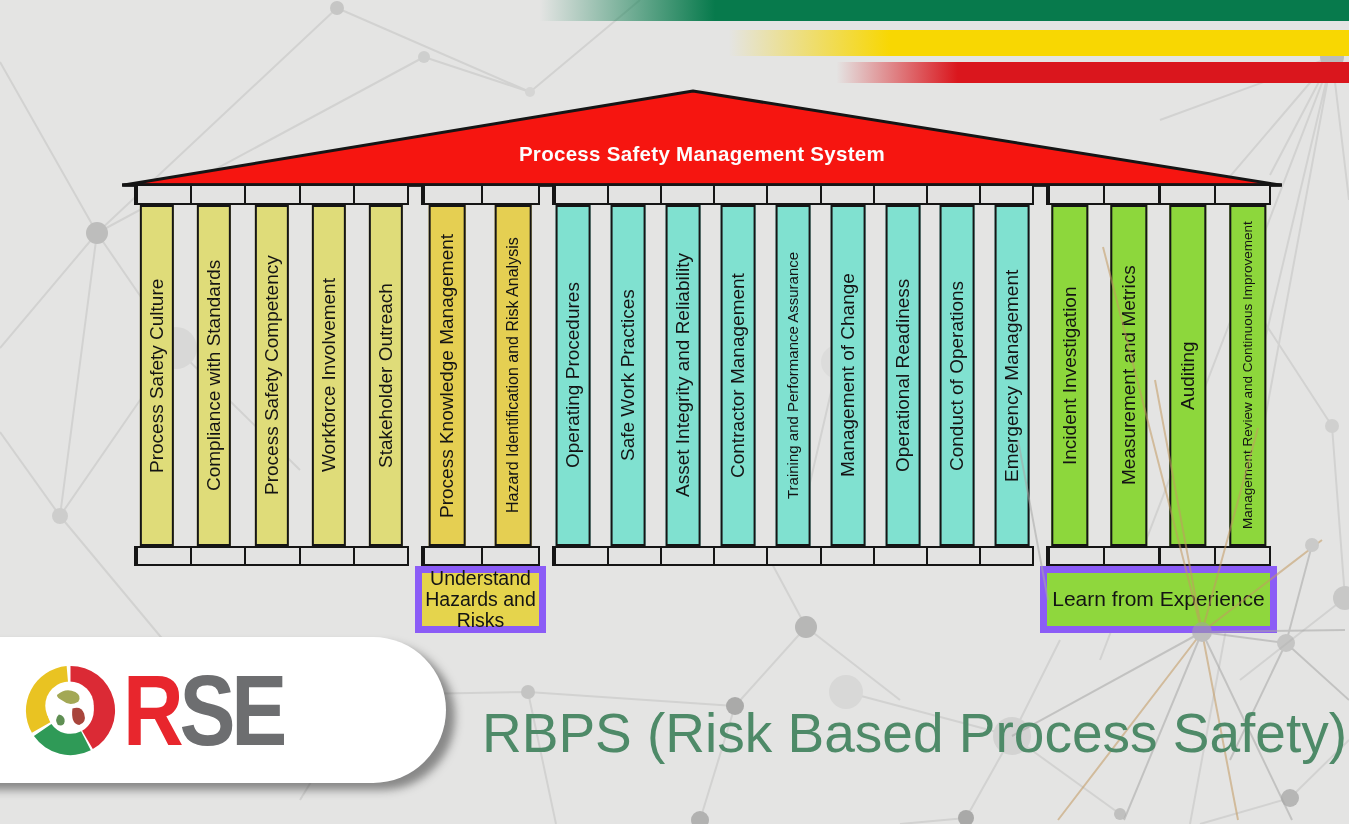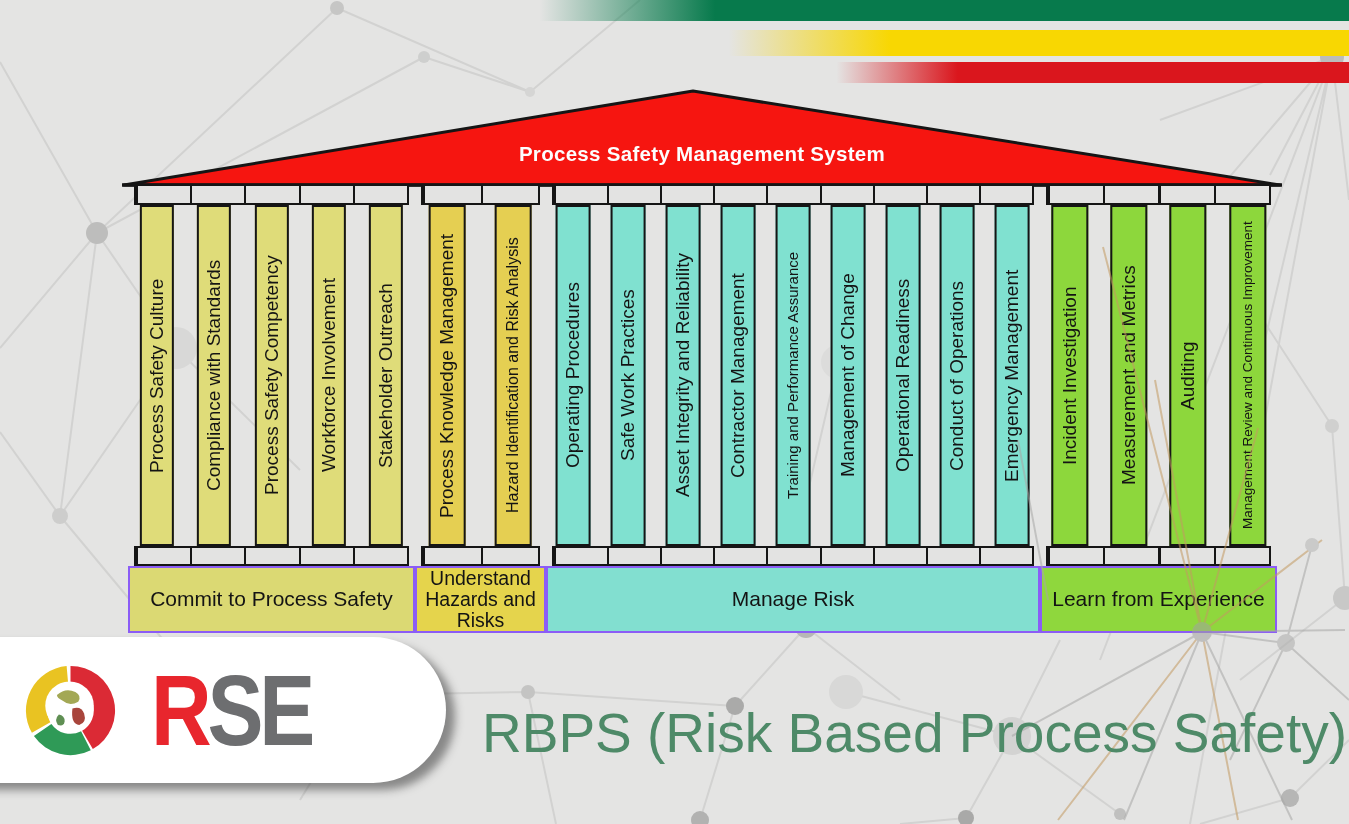--- a/index.html
+++ b/index.html
@@ -46,35 +46,35 @@
     writing-mode:vertical-rl; transform:rotate(180deg);
     font-size:19px; color:#141414; text-align:center; line-height:1.05;
   }
   .g1 .shaft{width:59%;}
   .g2 .shaft{width:56%;}
   .shaft.s16{font-size:16px;}
   .shaft.s15{font-size:15px;}
   .shaft.s14{font-size:13.5px;}
   .plinth{
     height:67px; box-sizing:border-box; background:var(--plinth);
-    border:2px solid #8b5cf6;
+    border:7px solid #8b5cf6;
     display:flex; align-items:center; justify-content:center;
     font-size:21px; color:#141414; text-align:center; line-height:1.08; padding:0 3px;
   }
   .g2 .plinth{font-size:19.5px;}
 
   
   .logo-card{
     position:absolute; left:-62px; top:637px; width:424px; height:146px; z-index:5;
     background:#ffffff; border-radius:0 73px 73px 0;
     box-shadow:9px 7px 9px rgba(45,45,45,.5);
     display:flex; align-items:center; padding-left:84px; box-sizing:content-box;
   }
   .globe{width:97px; height:97px; flex:0 0 auto;}
-  .logo-text{margin-left:32px;}
+  .logo-text{margin-left:4px;}
   .logo-acronym{
     font-weight:bold; font-size:100px; line-height:.78; letter-spacing:-5px;
     display:inline-block; transform:scaleX(.84); transform-origin:left center;
   }
   .logo-acronym .r{color:#e8262d;}
   .logo-acronym .se{color:#6d6e70;}
   .logo-tagline{margin-top:7px; font-weight:bold; font-size:14px; color:#57585a; line-height:1.12;}
   .logo-tagline .l1{word-spacing:5px;}
 
   
@@ -155,23 +155,20 @@
               <span>Workforce Involvement</span>
             </div>
           </div>
         <div class="cell">
             <div class="shaft">
               <span>Stakeholder Outreach</span>
             </div>
           </div>
       </div>
       <div class="caps bottom"></div>
-      <div class="plinth">
-          <span>Commit to Process Safety</span>
-        </div>
     </section>
 
     <section class="group g2">
       <div class="caps top"></div>
       <div class="shafts">
         <div class="cell">
             <div class="shaft">
               <span>Process Knowledge Management</span>
             </div>
           </div>
@@ -230,23 +227,20 @@
               <span>Conduct of Operations</span>
             </div>
           </div>
         <div class="cell">
             <div class="shaft">
               <span>Emergency Management</span>
             </div>
           </div>
       </div>
       <div class="caps bottom"></div>
-      <div class="plinth">
-          <span>Manage Risk</span>
-        </div>
     </section>
 
     <section class="group g4">
       <div class="caps top"></div>
       <div class="shafts">
         <div class="cell">
             <div class="shaft">
               <span>Incident Investigation</span>
             </div>
           </div>

